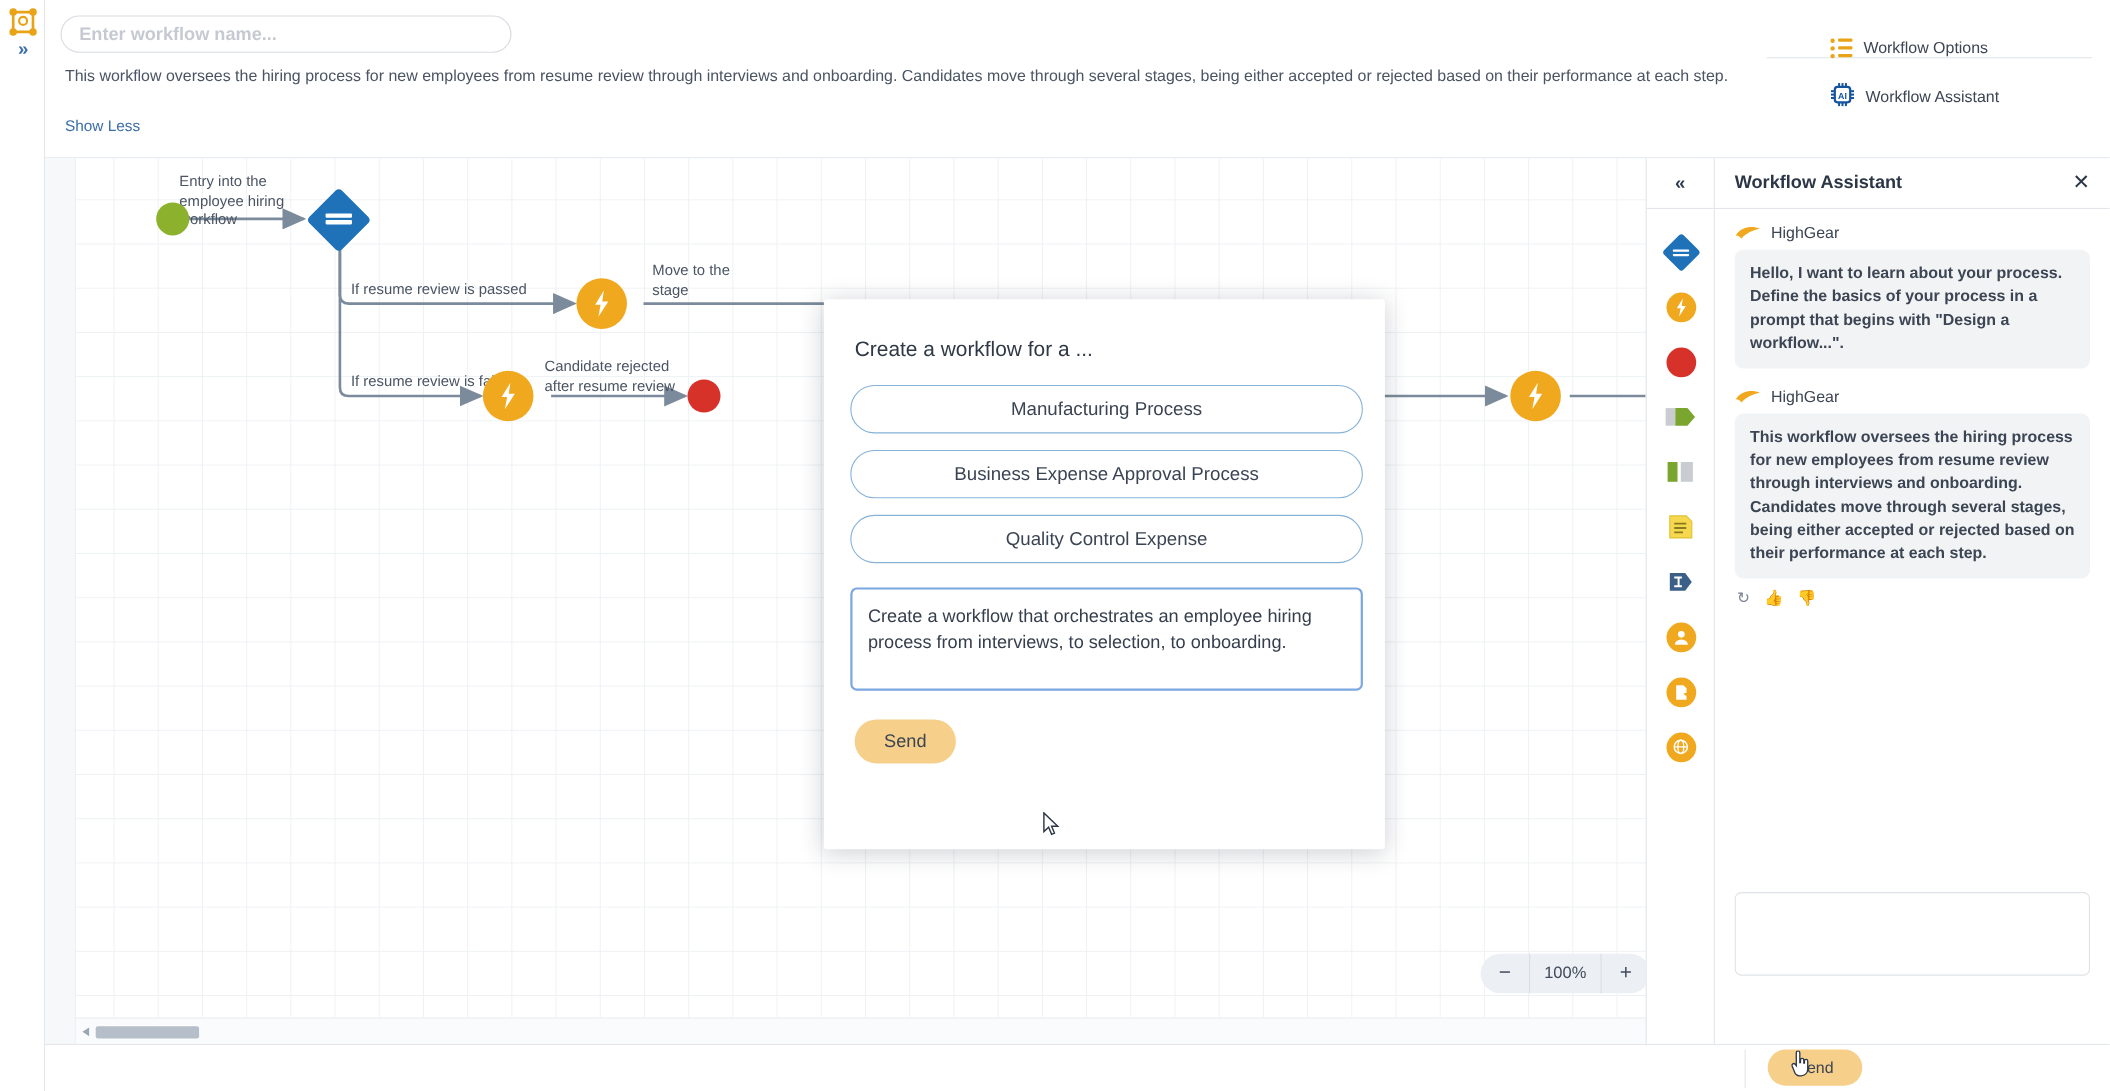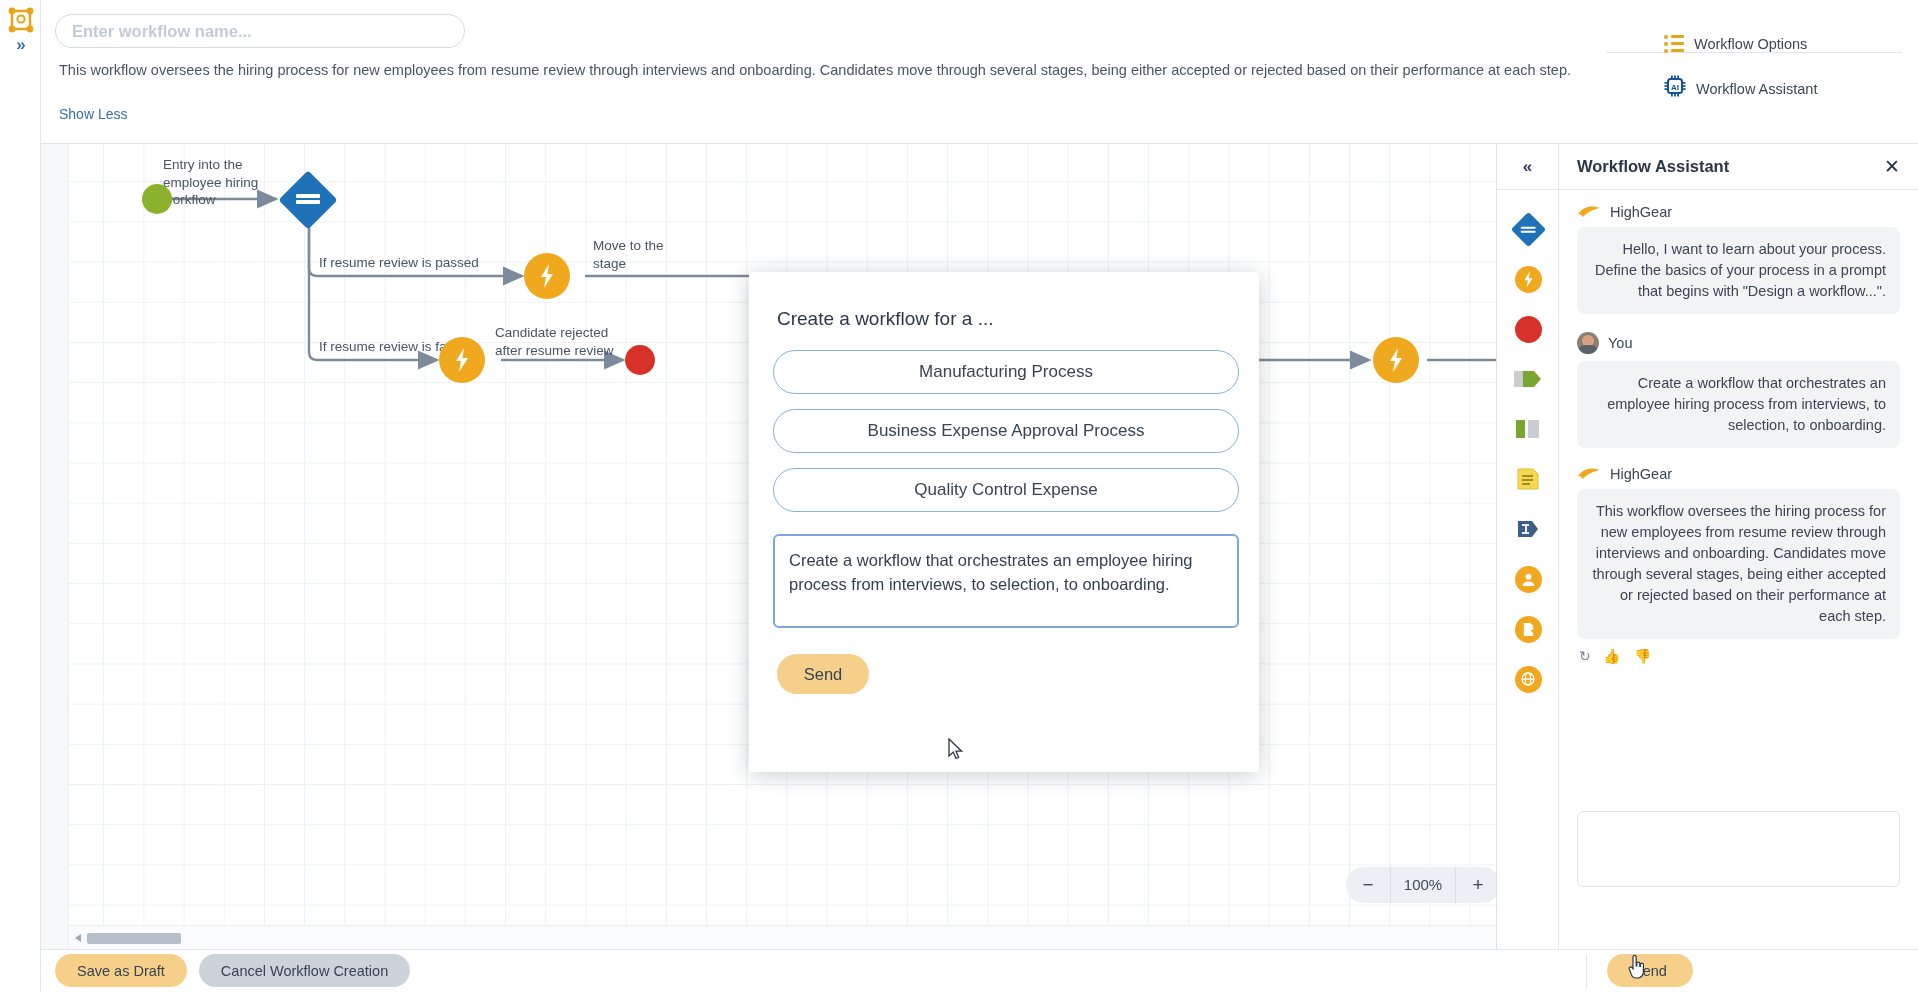--- a/index.html
+++ b/index.html
@@ -195,35 +195,35 @@
     width: 62px; height: 50px; display: flex; align-items: center;
     justify-content: center; cursor: pointer;
   }
   .ir-circ { width: 27px; height: 27px; border-radius: 50%; display: flex; align-items: center; justify-content: center; }
   .ir-diamond { width: 25px; height: 25px; background: #1f72b8; transform: rotate(45deg); border-radius: 3px; position: relative; }
   .ir-diamond .eq2 { position: absolute; left: 5px; top: 8px; width: 15px; transform: rotate(-45deg); }
   .ir-diamond .eq2 b { display: block; height: 2.6px; background: #fff; margin: 1.6px 0; border-radius: 1px; }
 
   .chat {
     position: absolute; left: 62px; top: 46px; right: 0; bottom: 150px;
-    padding: 14px 18px 0 18px; overflow: hidden; text-align: right;
+    padding: 14px 18px 0 18px; overflow: hidden;
   }
   .msg { margin-bottom: 18px; }
   .msg-who { display: flex; align-items: center; gap: 9px; margin-bottom: 7px; }
   .who-name { font-size: 14.5px; color: #3c4553; }
   .hg-mark { width: 24px; height: 16px; }
   .avatar {
     width: 22px; height: 22px; border-radius: 50%; overflow: hidden;
     background: #8b7f73; position: relative;
   }
   .avatar .face { position: absolute; left: 5px; top: 3px; width: 12px; height: 12px; border-radius: 50%; background: #d8a184; }
   .avatar .body { position: absolute; left: 1px; bottom: 0; width: 20px; height: 9px; border-radius: 7px 7px 0 0; background: #5c6168; }
   .bubble {
     background: #f2f3f5; border-radius: 8px; padding: 12px 14px;
-    font-size: 14.5px; line-height: 21px; color: #3c4553;
+    font-size: 14.5px; line-height: 21px; color: #3c4553; font-weight: bold;
   }
   .bubble.user { background: #f2f3f5; }
   .fb-row { display: flex; gap: 13px; margin-top: 9px; padding-left: 2px; color: #7b8595; }
   .fb-row span { cursor: pointer; font-size: 14px; }
 
   .asst-input {
     position: absolute; left: 80px; right: 18px; bottom: 62px; height: 76px;
     border: 1px solid #dfe3e8; border-radius: 6px; background: #fff;
     padding: 10px 12px; font-size: 14.5px; color: #3c4553; outline: none;
     font-family: "Liberation Sans", sans-serif; resize: none;
@@ -504,30 +504,20 @@
       <div class="msg">
         <div class="msg-who">
           <svg class="hg-mark" viewBox="0 0 24 16">
             <path d="M1,10 C6,2 16,1 23,4 C17,5 10,8 6,13 C5,11 3,10 1,10 z" fill="#f0a81e"></path>
           </svg>
           <span class="who-name">HighGear</span>
         </div>
         <div class="bubble">Hello, I want to learn about your process. Define the basics of your process in a prompt that begins with "Design a workflow...".</div>
       </div>
 
-      <div class="msg">
-        <div class="msg-who">
-          <span class="avatar">
-              <span class="face"></span>
-              <span class="body"></span>
-            </span>
-          <span class="who-name">You</span>
-        </div>
-        <div class="bubble user">Create a workflow that orchestrates an employee hiring process from interviews, to selection, to onboarding.</div>
-      </div>
 
       <div class="msg">
         <div class="msg-who">
           <svg class="hg-mark" viewBox="0 0 24 16">
             <path d="M1,10 C6,2 16,1 23,4 C17,5 10,8 6,13 C5,11 3,10 1,10 z" fill="#f0a81e"></path>
           </svg>
           <span class="who-name">HighGear</span>
         </div>
         <div class="bubble">This workflow oversees the hiring process for new employees from resume review through interviews and onboarding. Candidates move through several stages, being either accepted or rejected based on their performance at each step.</div>
         <div class="fb-row">
@@ -536,24 +526,20 @@
           <span>👎</span>
         </div>
       </div>
 
     </div>
 
     <textarea class="asst-input" placeholder="" style=""></textarea>
   </div>
 
   <div class="bottombar">
-    <div class="bb-left">
-      <button class="btn-pill btn-draft">Save as Draft</button>
-      <button class="btn-pill btn-cancel">Cancel Workflow Creation</button>
-    </div>
     <div class="bb-send-wrap">
       <button class="btn-send-bottom">Send</button>
     </div>
   </div>
   <svg class="cursor-hand" viewBox="0 0 18 24">
     <path d="M6,2 a1.6,1.6 0 0 1 3.2,0 V11 h0.6 V8.6 a1.5,1.5 0 0 1 3,0 V11.4 h0.6 V9.6 a1.5,1.5 0 0 1 3,0 V17 a6,6 0 0 1 -6,6 H9 a5,5 0 0 1 -4.6,-3.4 L2.2,14 a1.6,1.6 0 0 1 2.6,-1.7 L6,13.8 z" fill="#fff" stroke="#2b3646" stroke-width="1.2"></path>
   </svg>
 
 </div>
 

